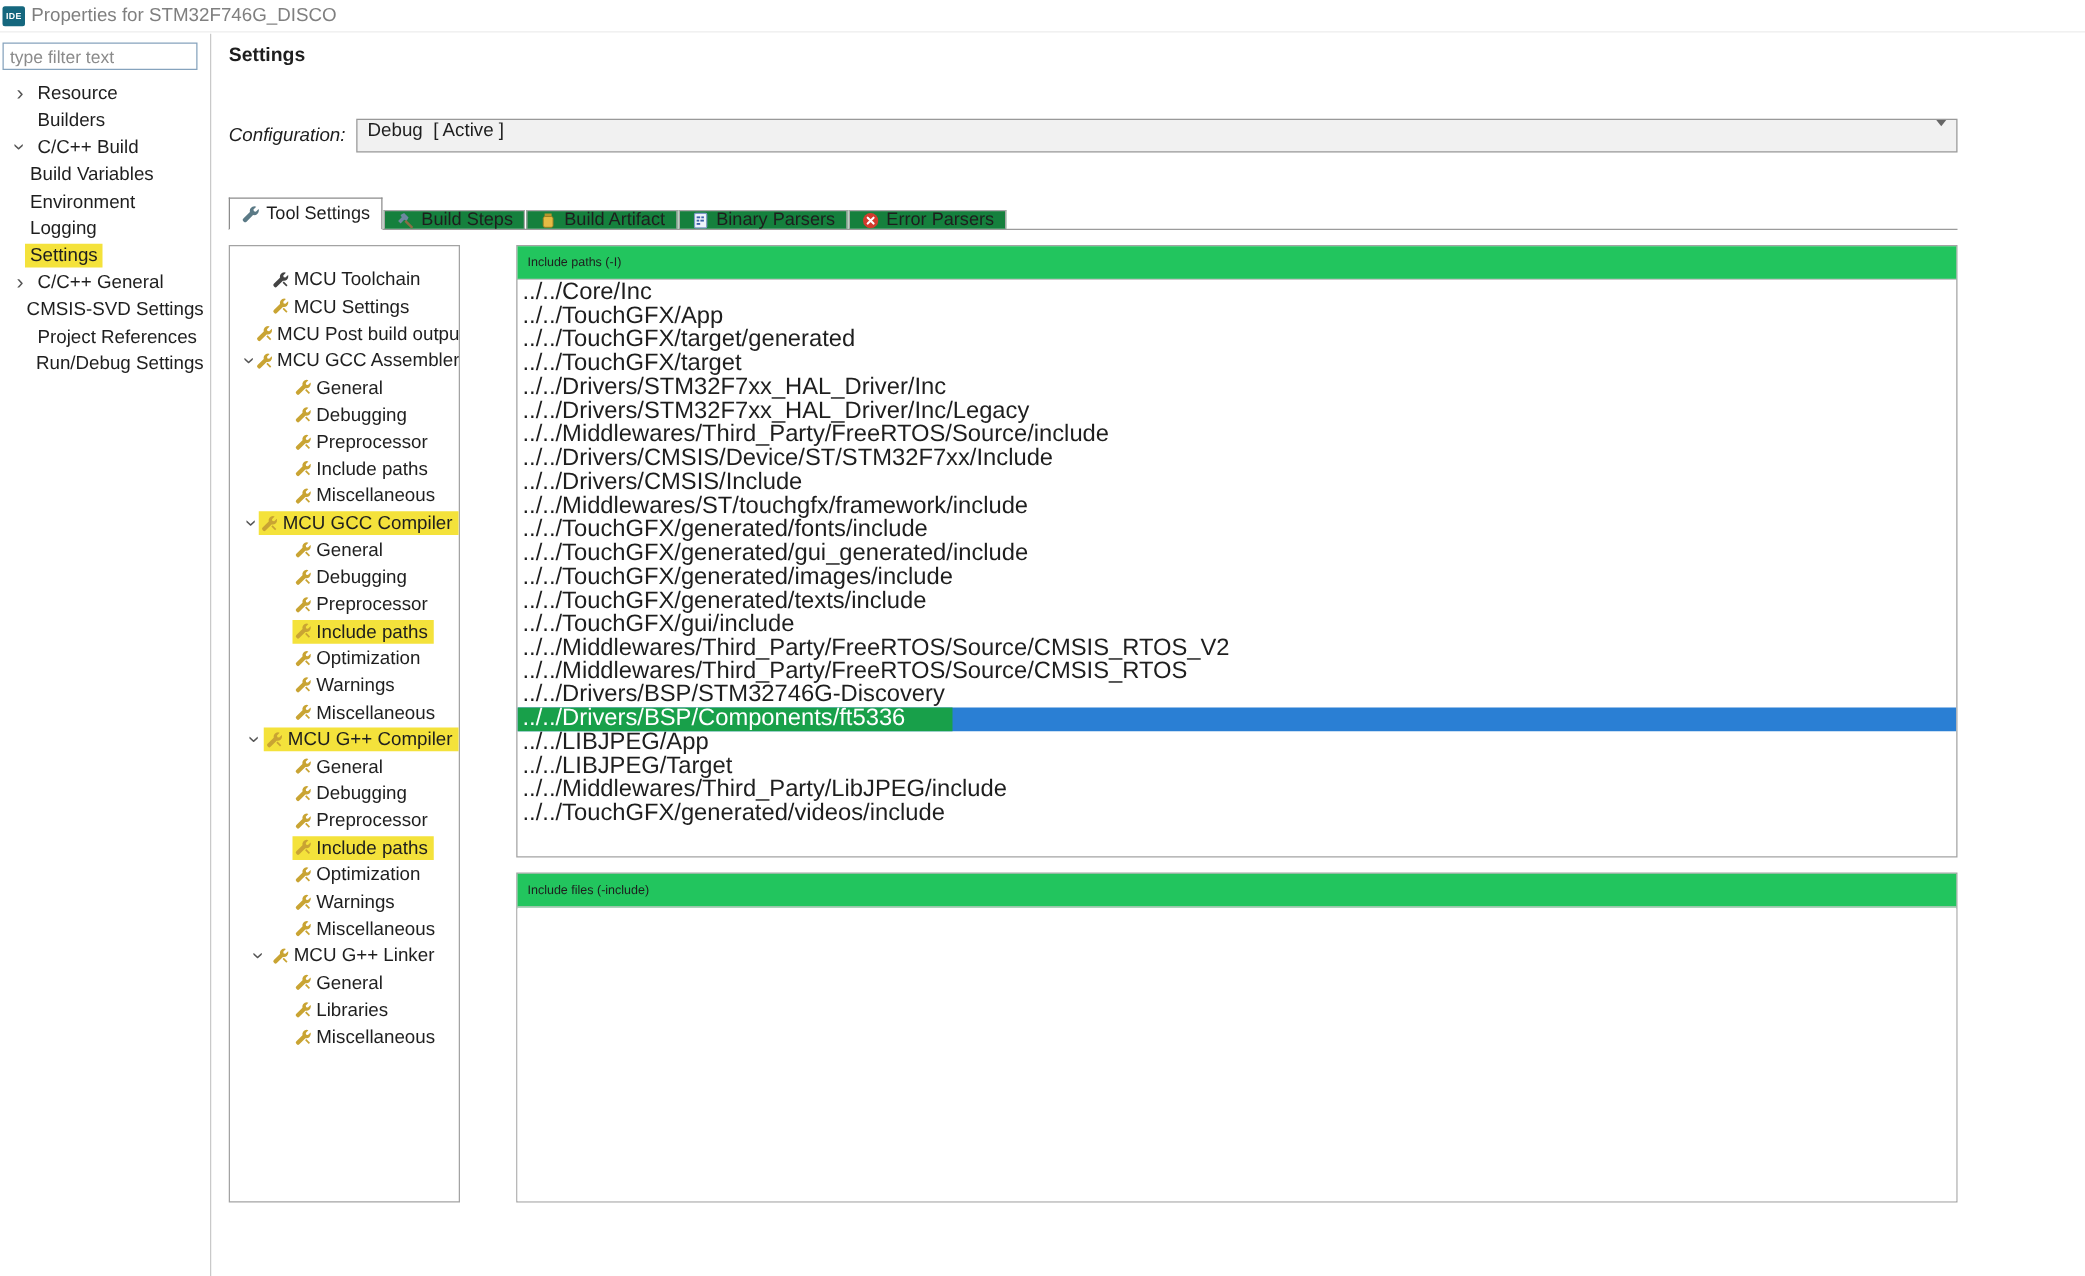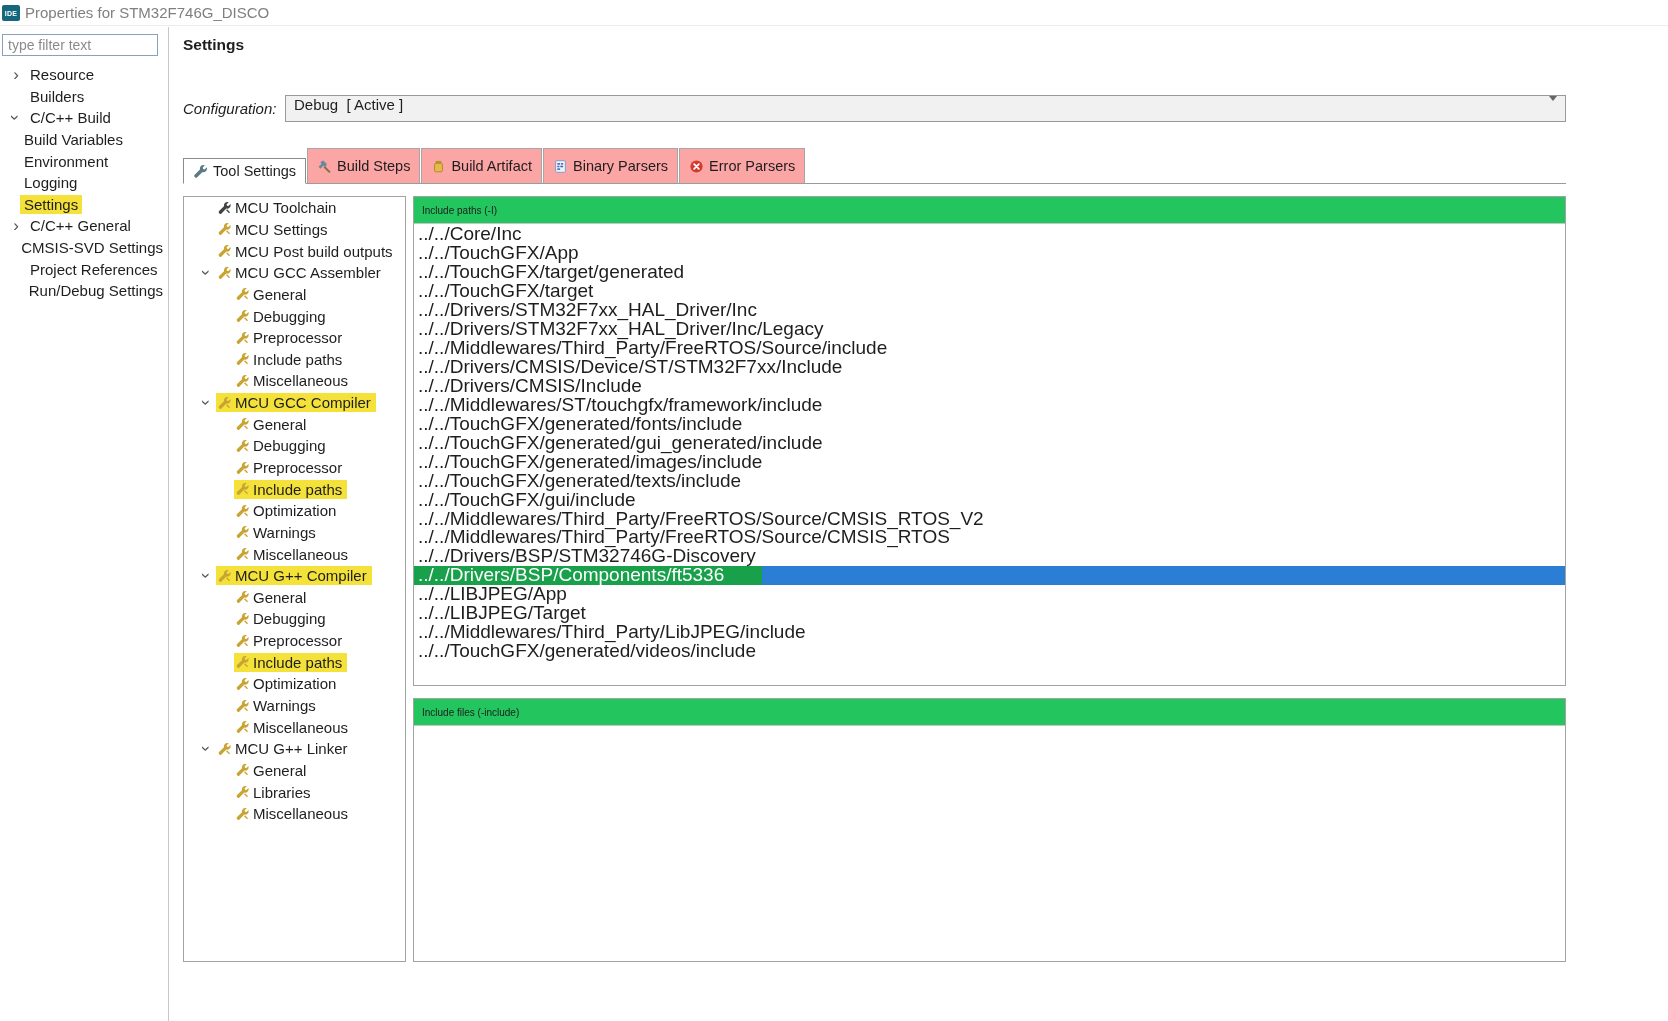--- a/index.html
+++ b/index.html
@@ -39,30 +39,30 @@
   .config-combo { position:absolute; left:285px; top:95px; width:1281px; height:27px;
                   border:1px solid #999; background:#f1f1f1; display:flex; 
                   padding:0 8px; font-size:15px; cursor:default; }
   .config-combo .val { white-space:pre; }
   .combo-arrow { margin-left:auto; width:0; height:0; border-left:4px solid transparent;
                  border-right:4px solid transparent; border-top:5px solid #666; }
 
   
   .tabbar { position:absolute; left:183px; top:158px; width:1383px; height:26px;
             display:flex; align-items:flex-end; border-bottom:1px solid #9b9b9b; }
-  .tab { display:flex; align-items:center; gap:5px; height:35px; padding:0 9px;
-         border:1px solid #a6a6a6; border-bottom:none; background:#fca5a5;
+  .tab { display:flex; align-items:center; gap:5px; height:15px; padding:0 9px;
+         border:1px solid #a6a6a6; border-bottom:none; background:#15803d;
          font-size:14.5px; margin-right:1px; white-space:nowrap; cursor:default; }
   .tab.active { height:26px; background:#fff; border-color:#8c8c8c; margin-bottom:-1px;
                 border-bottom:1px solid #fff; }
   .tab-icon svg { width:15px; height:15px; display:block; }
 
   
-  .tool-tree { position:absolute; left:183px; top:196px; width:223px; height:766px;
-               border:1px solid #a3a3a3; background:#fff; overflow:hidden; padding-top:0; }
+  .tool-tree { position:absolute; left:183px; top:196px; width:185px; height:766px;
+               border:1px solid #a3a3a3; background:#fff; overflow:hidden; padding-top:16px; }
   .t-item { display:flex; align-items:center; height:21.65px; cursor:default; }
   .t-item.lvl0 { padding-left:13px; }
   .t-item.lvl1 { padding-left:31px; }
   .t-item .arrow { width:19px; }
   .t-wrap { display:flex; align-items:center; gap:3px; padding:1px 5px 1px 1px; }
   .t-ic { width:15px; height:14px; flex:0 0 15px; }
   .t-ic svg { width:15px; height:14px; display:block; }
   .t-ic path { fill:#c9a433; }
   .ic-dark .t-ic path { fill:#434343; }
   .t-label { font-size:15px; white-space:nowrap; }

